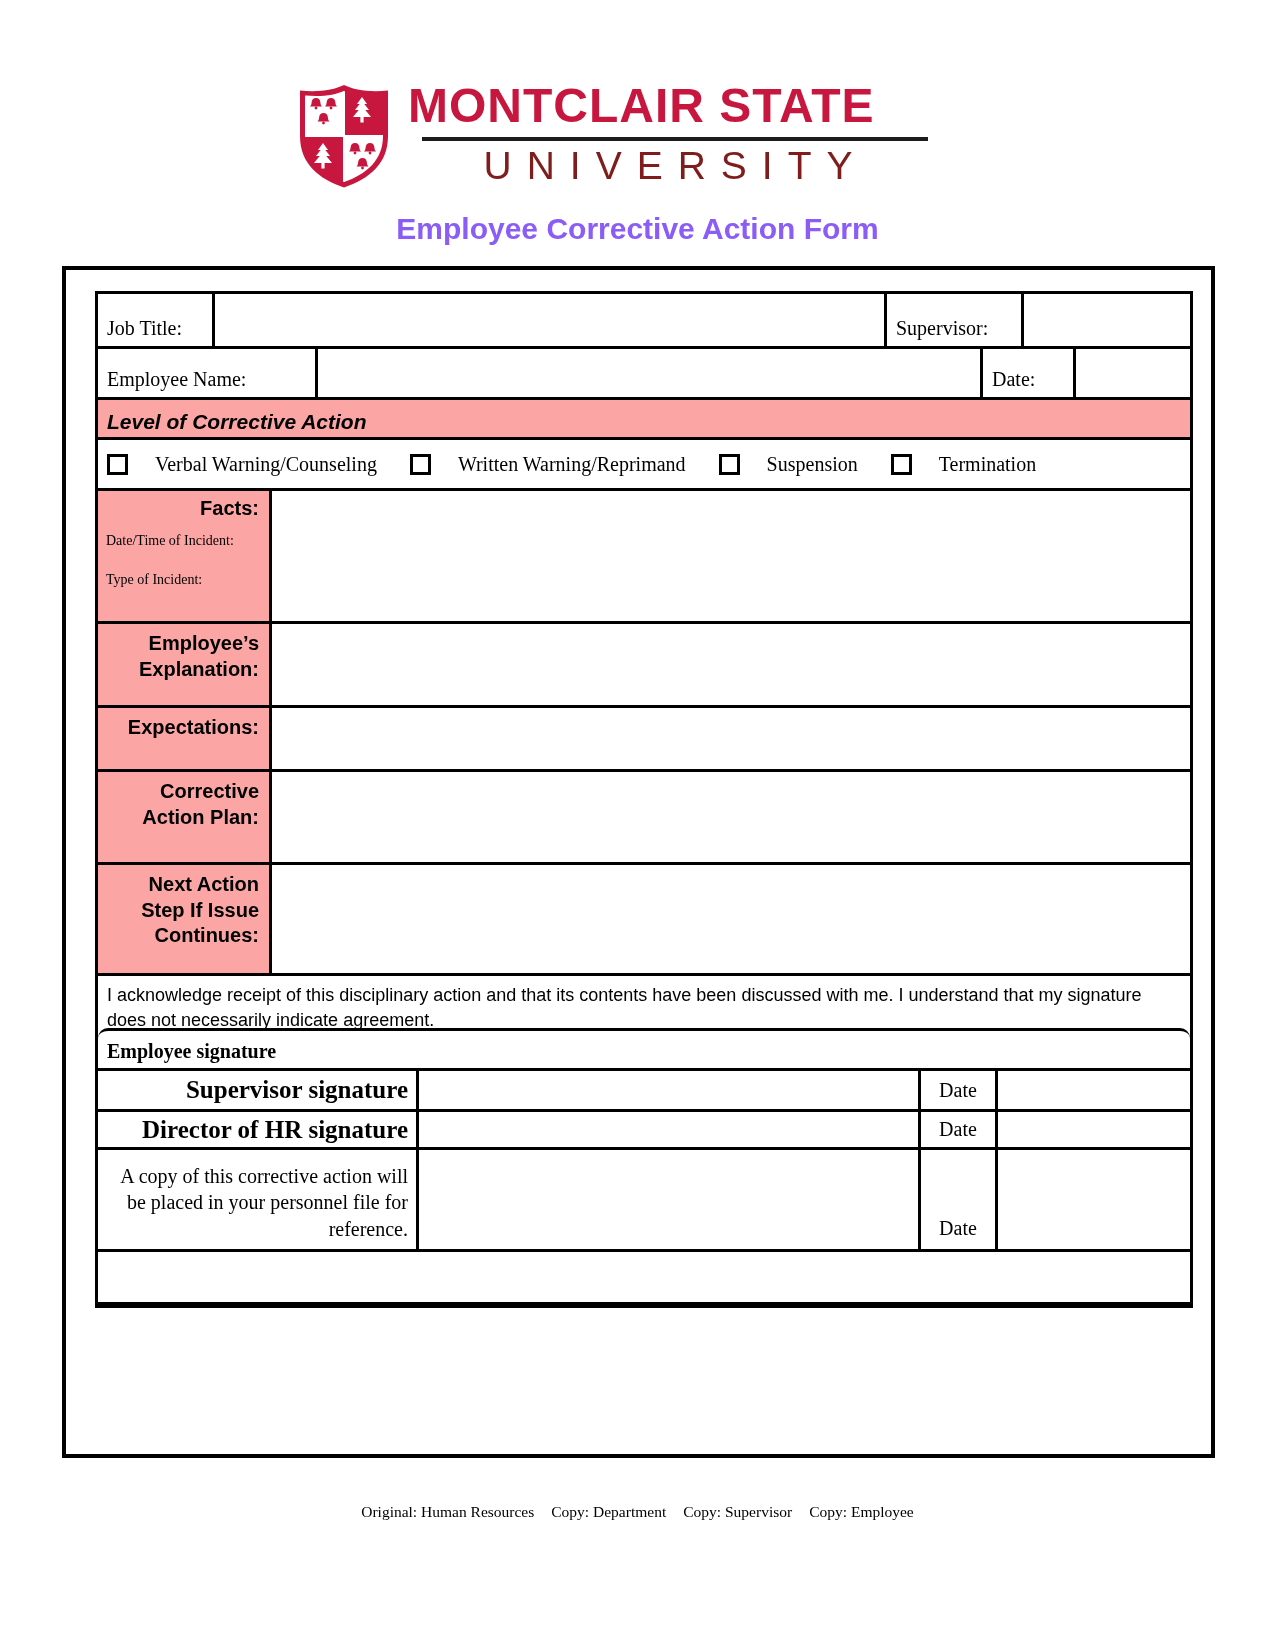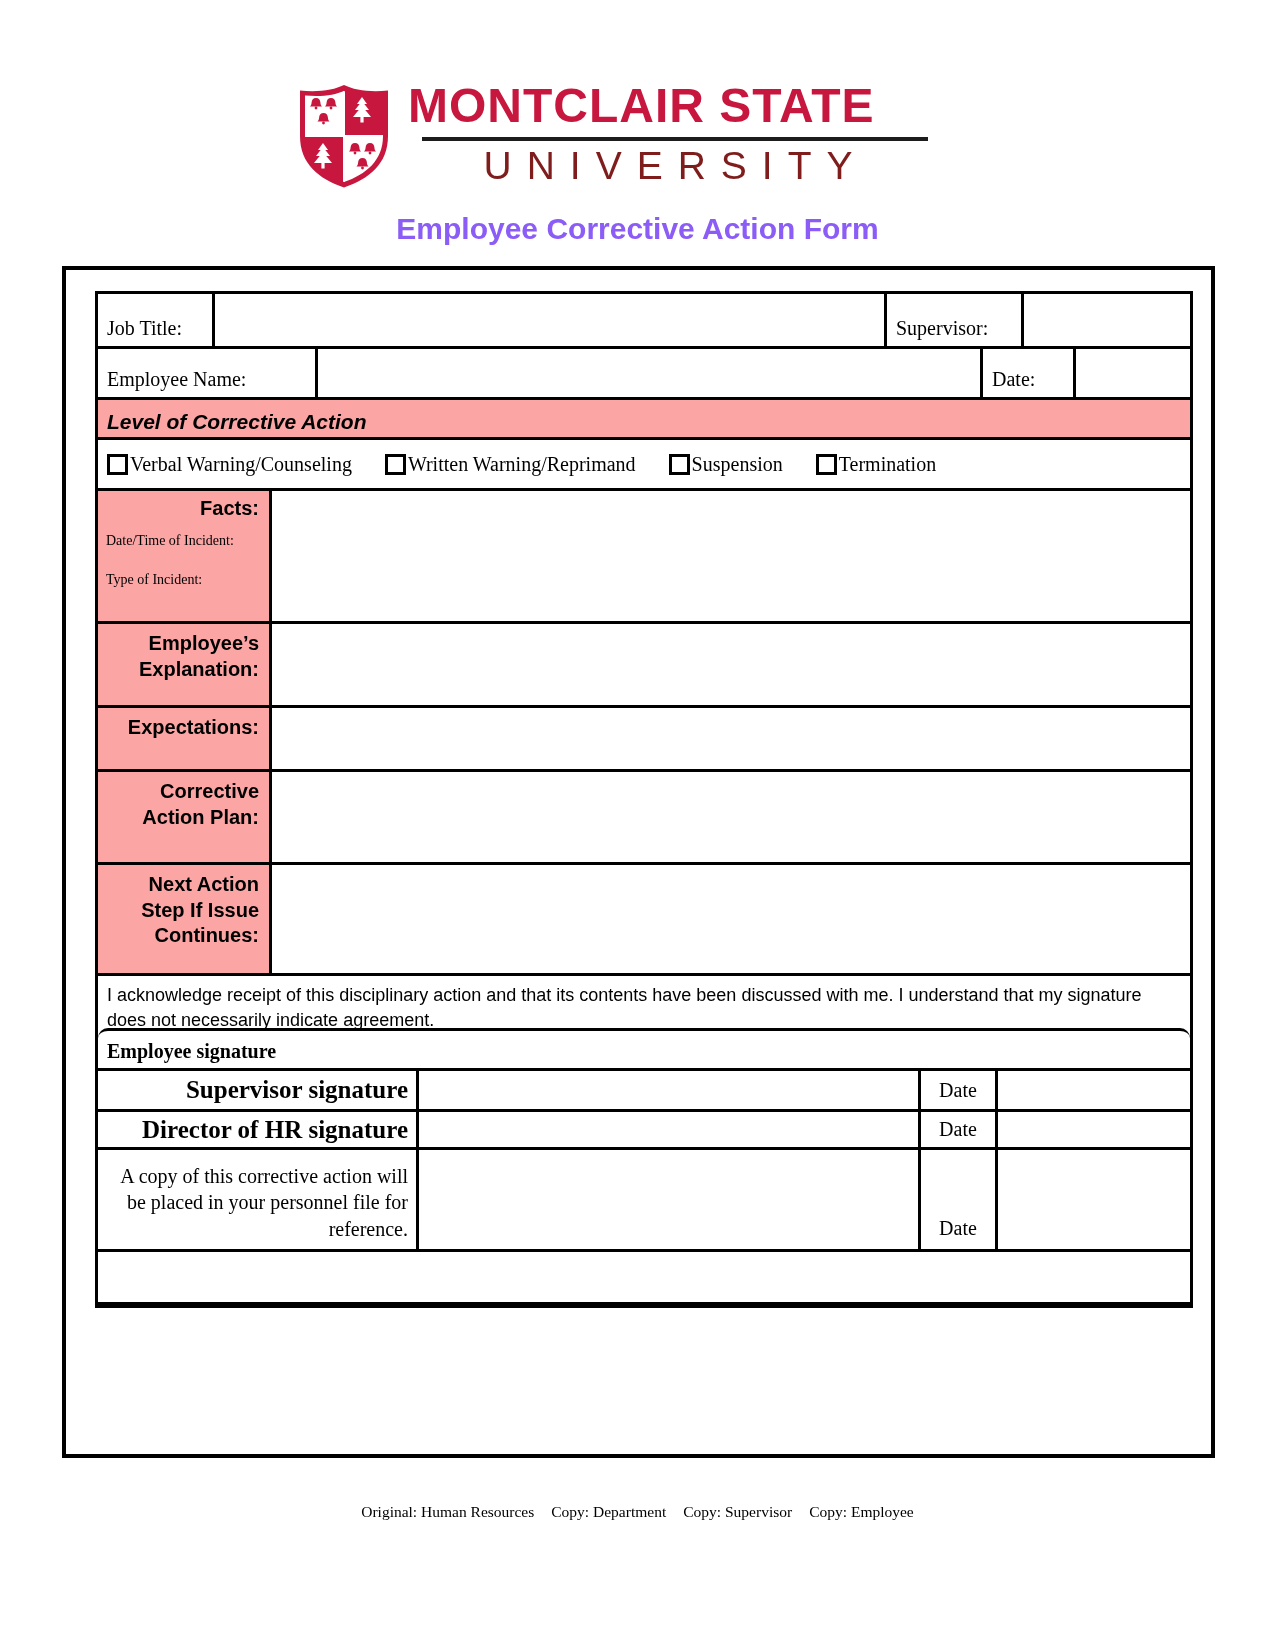--- a/index.html
+++ b/index.html
@@ -56,21 +56,21 @@
   .w-en {width:217px;} .w-en-in {width:551px;} .w-dt {width:93px;}
   .w-jt {width:114px;} .w-jt-in {width:506px;} .w-sv {width:137px;}
 
   
   .level-header {
     font-family:"Liberation Sans", sans-serif; font-weight:700; font-style:italic;
     font-size:21px; padding:7px 0 0 9px;
   }
   
   .check-row { display:flex; align-items:center; padding-left:9px; gap:33px; }
-  .check-group { display:flex; align-items:center; gap:2px; }
+  .check-group { display:flex; align-items:center; gap:27px; }
   .checkbox { width:21px; height:21px; border:3px solid #000; background:#fff; flex:0 0 auto; }
   .check-label { font-size:20px; white-space:nowrap; }
 
   
   .w-lab {width:171px;}
   .lab-bold {
     font-family:"Liberation Sans", sans-serif; font-weight:700; font-size:20px;
     line-height:1.28; text-align:right; padding:7px 10px 0 4px;
   }
   .facts-cell { padding:6px 10px 0 8px; }

